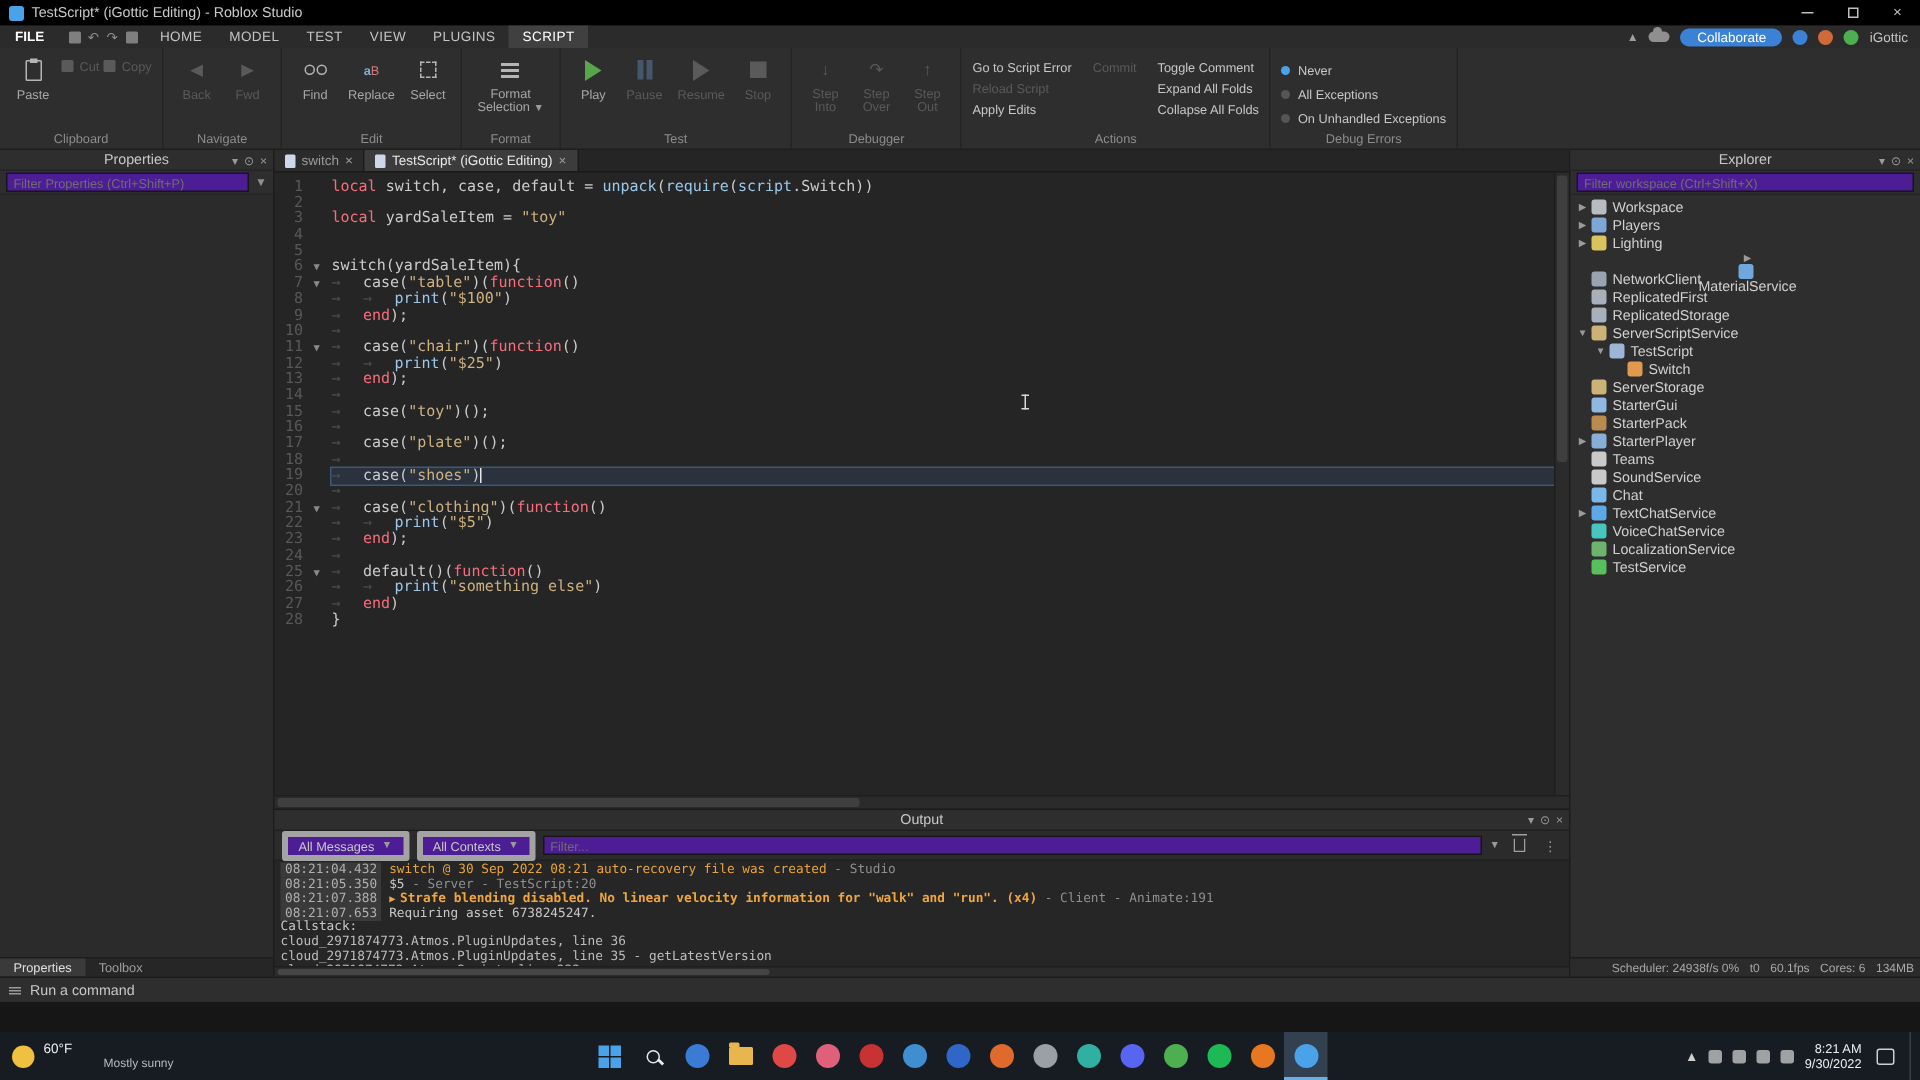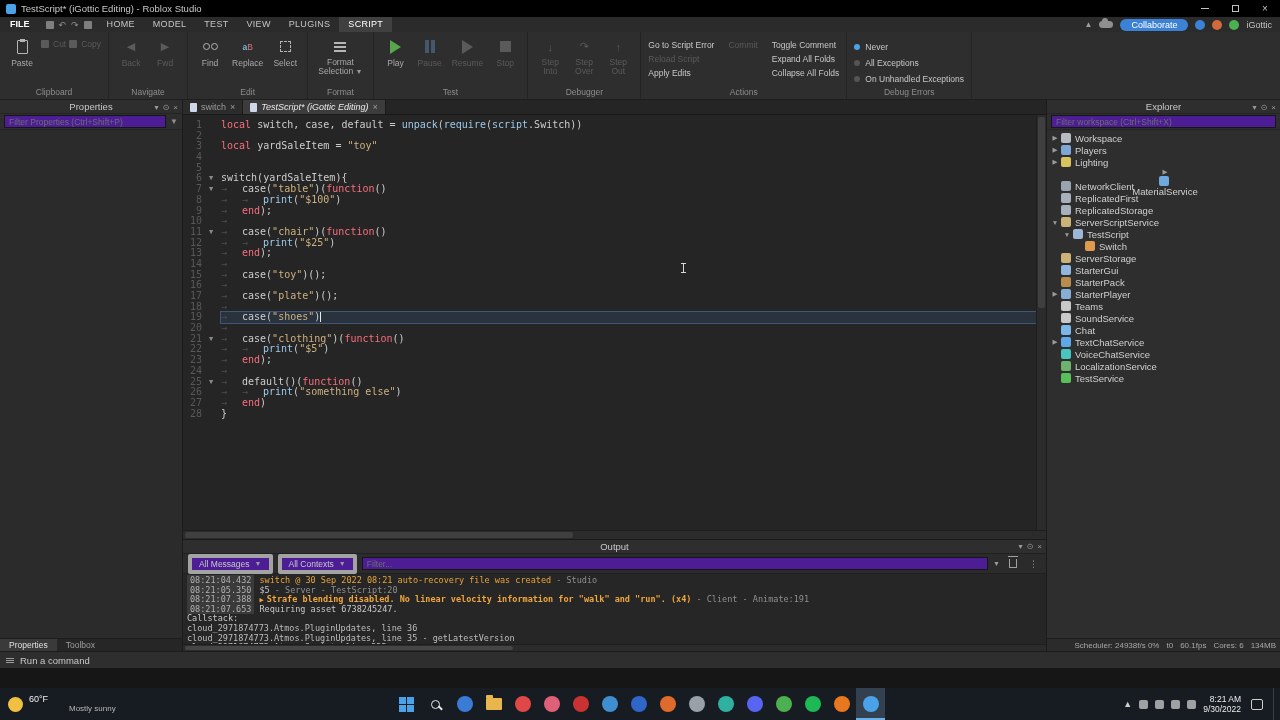--- a/index.html
+++ b/index.html
@@ -79,21 +79,21 @@
   .funnel { color:#8f8f8f; font-size:8px; }
   .pbody { flex:1; background:#2b2b2b; }
   .docktabs { height:13px; background:#262626; display:flex; align-items:stretch; font-size:8.5px; border-top:1px solid #1c1c1c; }
   .docktab { padding:0 9px; line-height:13px; color:#9f9f9f; }
   .docktab.active { background:#3a3a3a; color:#e0e0e0; }
 
   
   .center { flex:1; display:flex; flex-direction:column; min-width:0; }
   .edtabs { height:15px; background:#252525; display:flex; border-bottom:1px solid #1a1a1a; }
   .edtab { display:flex; align-items:center; gap:4px; padding:0 7px; font-size:9px; color:#9a9a9a; background:#2b2b2b; border-right:1px solid #1a1a1a; }
-  .edtab.active { background:#3c3c3c; color:#e8e8e8;font-style:italic; }
+  .edtab.active { background:#3c3c3c; color:#e8e8e8; }
   .edtab .scripticon { width:7px; height:9px; background:#cfd8e8; border-radius:1px; }
   .edtab .closex { color:#9a9a9a; font-size:9px; }
   .editor { flex:1; background:#252525; position:relative; overflow:hidden; font-family:"DejaVu Sans Mono",monospace; font-size:10px; padding-top:5px; }
   .eline { display:flex; height:10.7px; line-height:10.7px; white-space:pre; }
   .lnum { width:26px; text-align:right; padding-right:7px; color:#585858; flex:0 0 auto; }
   .foldc { width:12px; color:#8a8a8a; font-size:7px; flex:0 0 auto; }
   .codewrap { flex:1; padding-right:12px; }
   .eline.cur .codewrap { background:rgba(70,120,190,.16); outline:1px solid rgba(95,150,220,.45); }
   .tk-kw { color:#f86d7c; }
   .tk-str { color:#cdb180; }

